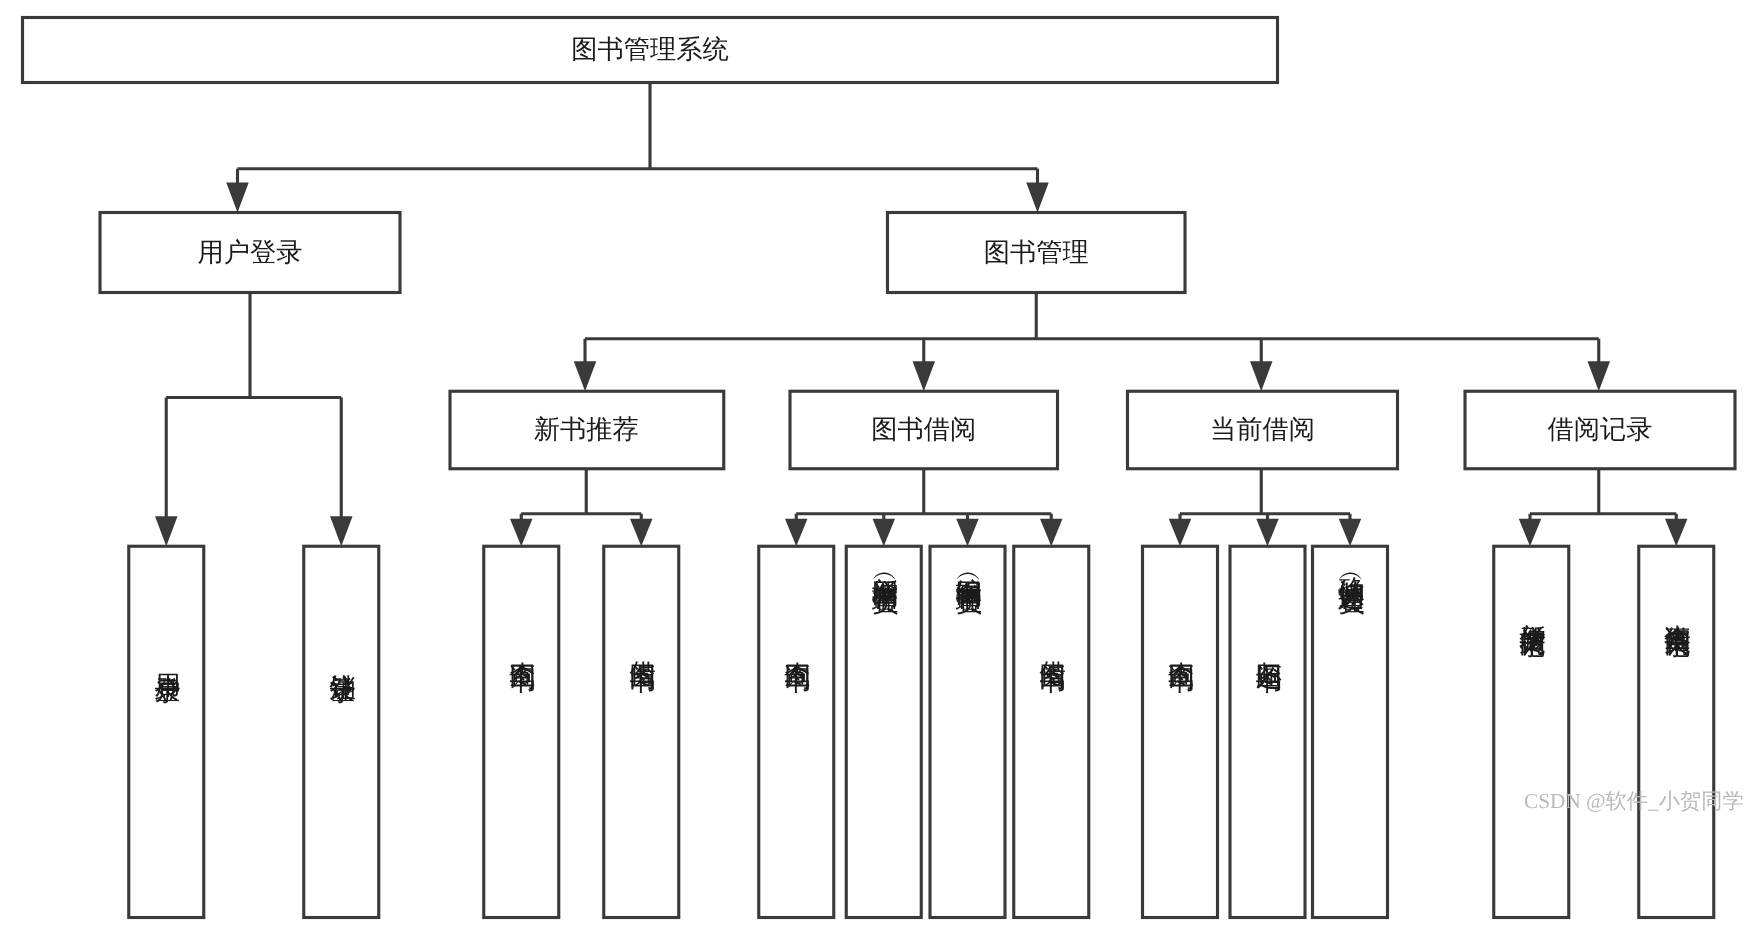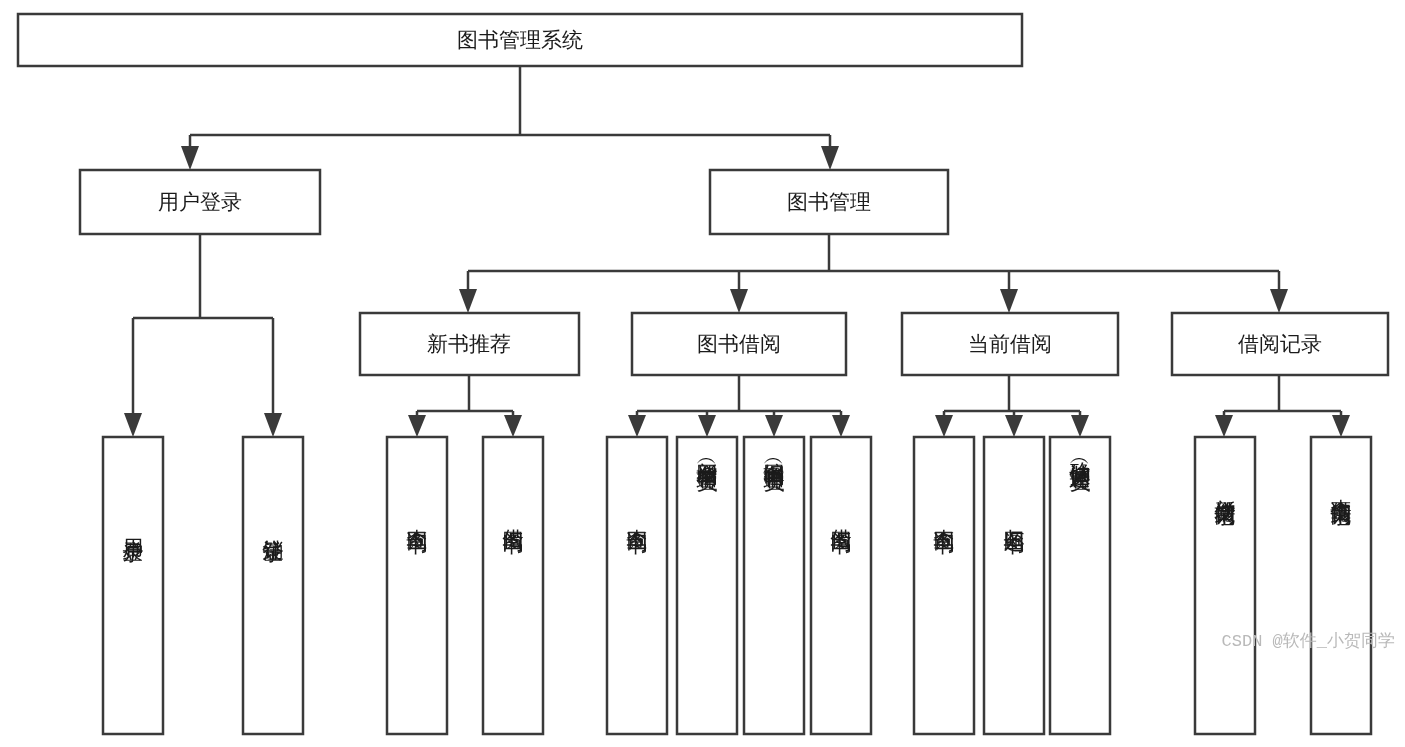--- a/index.html
+++ b/index.html
@@ -63,21 +63,21 @@
     font-size: 21px;
     line-height: 1.05;
     color: #1b1b1b;
     letter-spacing: 1.5px;
     white-space: nowrap;
   }
   .watermark {
     position: absolute;
     right: 10px;
     bottom: 5px;
-    font-family: Liberation Mono, monospace;
+    font-family: Liberation Serif, serif;
     font-size: 17px;
     color: #b9b9b9;
     white-space: nowrap;
     pointer-events: none;
   }
 </style>
 </head>
 <body>
 
 <div id="diagram-root">

